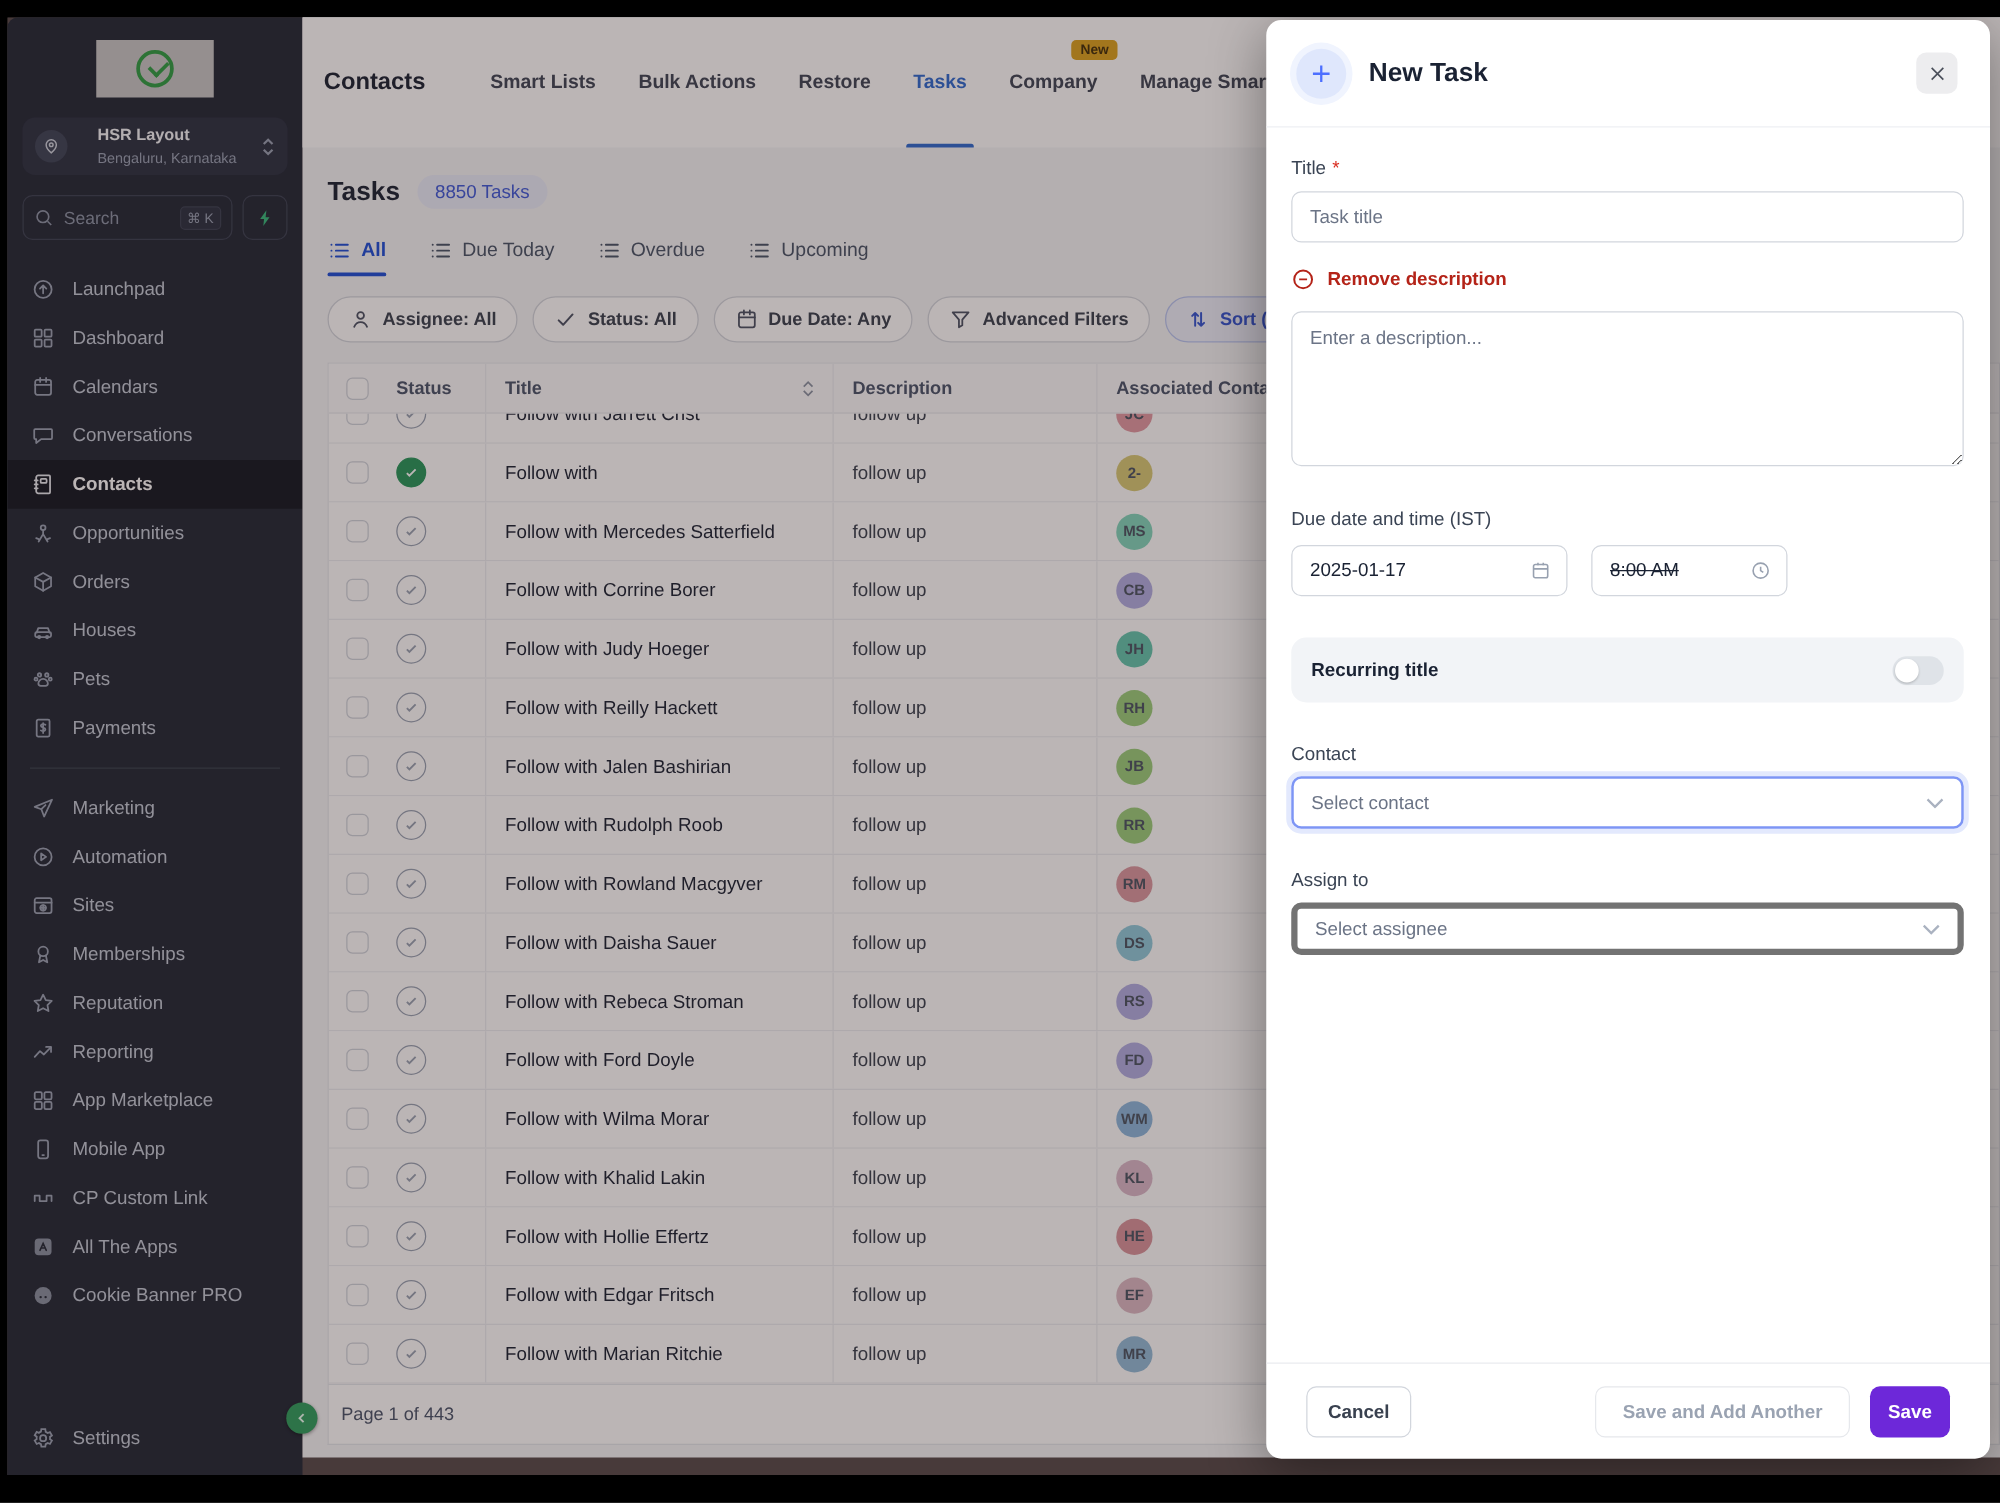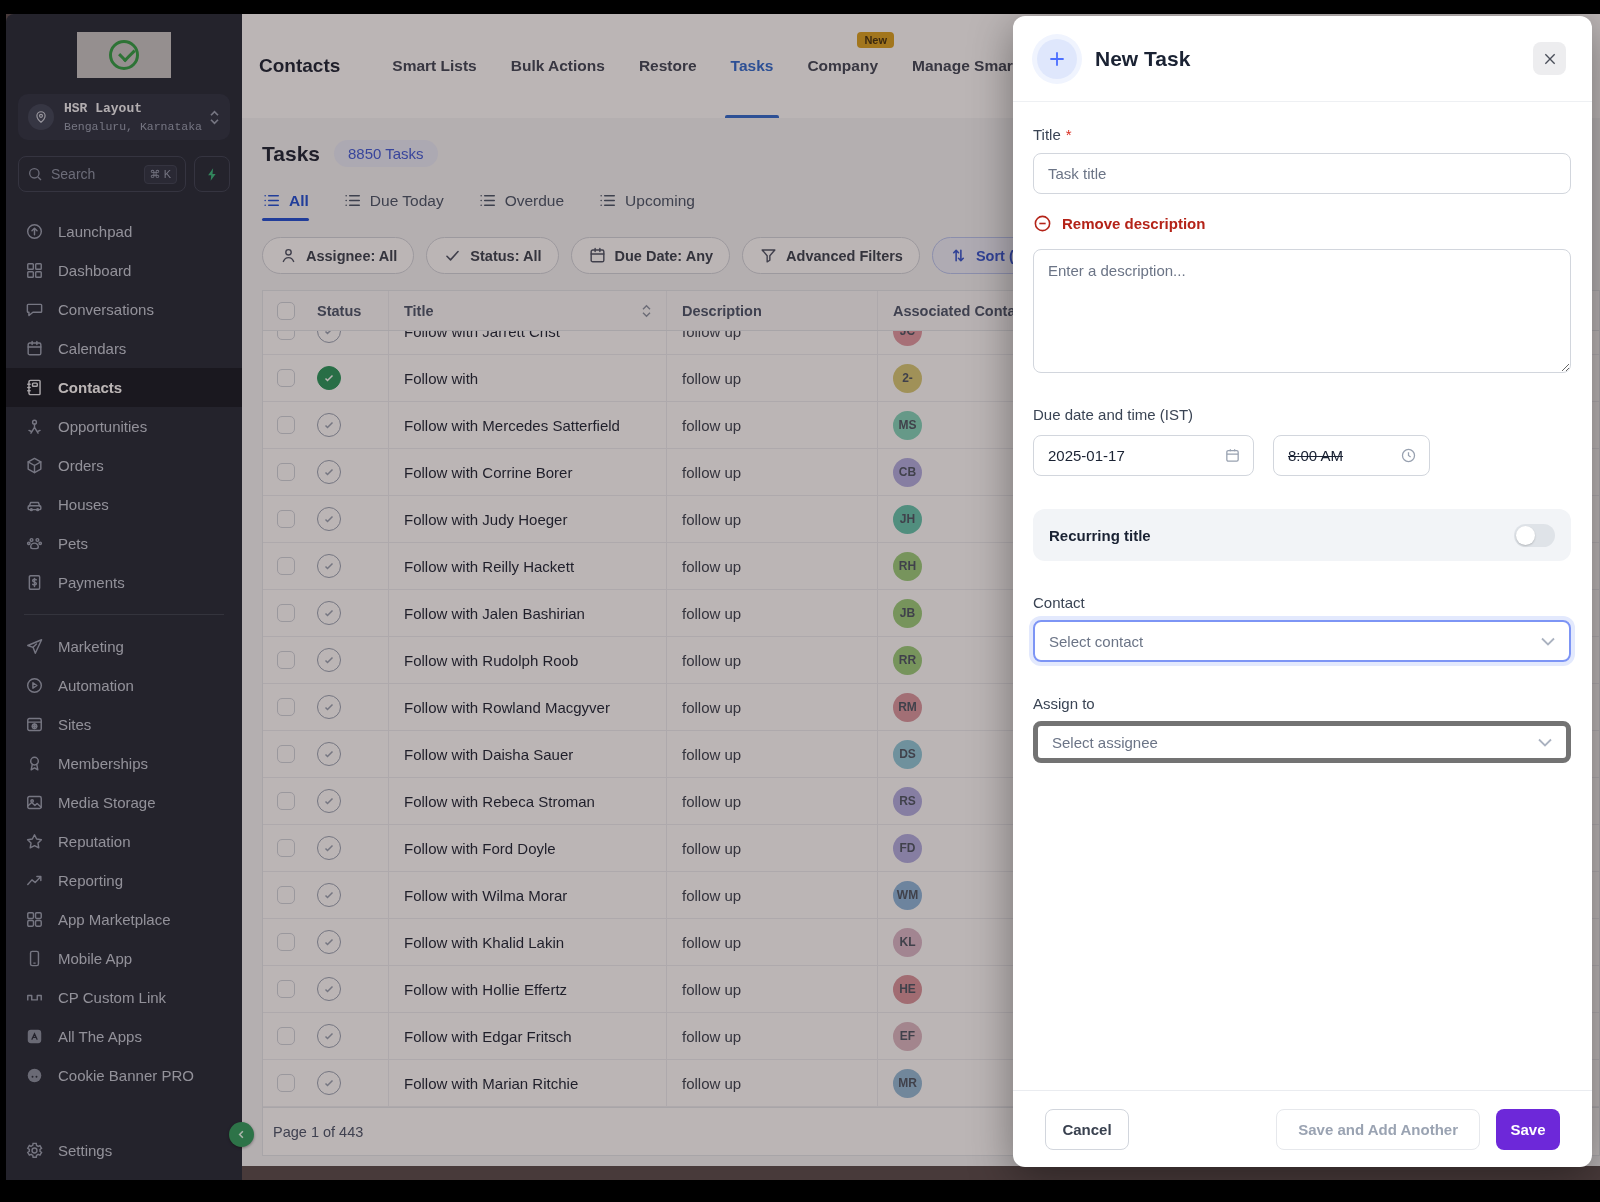--- a/index.html
+++ b/index.html
@@ -8,21 +8,21 @@
   .stage { position:relative; width:1600px; height:1202px; background:#000; overflow:hidden; }
   .app { position:absolute; left:6px; top:14px; width:1594px; height:1166px; background:#564a4b; }
 
   
   .sidebar { position:absolute; left:0; top:0; width:236px; height:1166px; background:#212836; display:flex; flex-direction:column; overflow:hidden; border-top-left-radius:8px; }
   .logo-box { width:94px; height:46px; background:#c7c7c7; margin:18px auto 0; display:flex; align-items:center; justify-content:center; }
   .logo-check { width:30px; height:30px; border:3px solid #2f9e44; border-radius:50%; position:relative; }
   .logo-check::after { content:""; position:absolute; left:6px; top:4px; width:12px; height:7px; border-left:3px solid #2f9e44; border-bottom:3px solid #2f9e44; transform:rotate(-45deg) translateY(2px); }
   .loc-switcher { margin:16px 12px 0; height:46px; background:#2a3142; border-radius:10px; display:flex; align-items:center; padding:0 10px; cursor:pointer; }
   .loc-pin { width:26px; height:26px; border-radius:50%; background:#3c4457; color:#cdd3de; display:flex; align-items:center; justify-content:center; flex:none; }
-  .loc-meta { margin-left:10px; flex:1; min-width:0;font-family:Liberation Mono, monospace; }
+  .loc-meta { margin-left:24px; flex:1; min-width:0; }
   .loc-name { color:#f3f5f8; font-size:13px; font-weight:700; line-height:16px; }
   .loc-sub { color:#98a1b3; font-size:11.5px; line-height:14px; white-space:nowrap; }
   .loc-chev { color:#98a1b3; display:flex; flex-direction:column; gap:1px; }
   .search-row { margin:16px 12px 0; display:flex; gap:8px; }
   .search-box { flex:1; height:36px; border:1px solid #3a4253; border-radius:8px; display:flex; align-items:center; padding:0 8px; color:#8b94a6; }
   .search-box .ph { font-size:14px; margin-left:8px; flex:1; }
   .kbd { font-size:11px; color:#98a1b3; border:1px solid #3a4253; background:#2a3142; border-radius:4px; padding:2px 5px; }
   .bolt-btn { width:36px; height:36px; border:1px solid #3a4253; border-radius:8px; display:flex; align-items:center; justify-content:center; color:#35b97c; cursor:pointer; }
   .nav { margin-top:20px; }
   .nav-item { height:39px; display:flex; align-items:center; padding:0 18px; color:#c3cad6; cursor:pointer; }
@@ -187,33 +187,33 @@
                 <rect x="13.5" y="3.5" width="7" height="7" rx="1"></rect>
                 <rect x="3.5" y="13.5" width="7" height="7" rx="1"></rect>
                 <rect x="13.5" y="13.5" width="7" height="7" rx="1"></rect>
               </svg>
             </span>
             <span class="lbl">Dashboard</span>
           </div>
           <div class="nav-item">
             <span class="ico">
               <svg width="19" height="19" viewBox="0 0 24 24" fill="none" stroke="currentColor" stroke-width="1.8" stroke-linecap="round" stroke-linejoin="round">
-                <path d="M4 5.5h16a1 1 0 0 1 1 1v8a1 1 0 0 1-1 1H10l-5 4v-4H4a1 1 0 0 1-1-1v-8a1 1 0 0 1 1-1z"></path>
-              </svg>
-            </span>
-            <span class="lbl">Conversations</span>
-          </div>
-          <div class="nav-item">
-            <span class="ico">
-              <svg width="19" height="19" viewBox="0 0 24 24" fill="none" stroke="currentColor" stroke-width="1.8" stroke-linecap="round" stroke-linejoin="round">
                 <rect x="4" y="5" width="16" height="15" rx="2"></rect>
                 <path d="M4 10h16M9 3v4M15 3v4"></path>
               </svg>
             </span>
             <span class="lbl">Calendars</span>
+          </div>
+          <div class="nav-item">
+            <span class="ico">
+              <svg width="19" height="19" viewBox="0 0 24 24" fill="none" stroke="currentColor" stroke-width="1.8" stroke-linecap="round" stroke-linejoin="round">
+                <path d="M4 5.5h16a1 1 0 0 1 1 1v8a1 1 0 0 1-1 1H10l-5 4v-4H4a1 1 0 0 1-1-1v-8a1 1 0 0 1 1-1z"></path>
+              </svg>
+            </span>
+            <span class="lbl">Conversations</span>
           </div>
           <div class="nav-item active">
             <span class="ico">
               <svg width="19" height="19" viewBox="0 0 24 24" fill="none" stroke="currentColor" stroke-width="1.8" stroke-linecap="round" stroke-linejoin="round">
                 <path d="M7 3h11a1 1 0 0 1 1 1v16a1 1 0 0 1-1 1H7a2 2 0 0 1-2-2V5a2 2 0 0 1 2-2z"></path>
                 <path d="M3.5 8h3M3.5 12h3M3.5 16h3"></path>
                 <rect x="9.5" y="6.5" width="6" height="4" rx="1"></rect>
               </svg>
             </span>
             <span class="lbl">Contacts</span>
@@ -302,30 +302,20 @@
             <span class="lbl">Sites</span>
           </div>
           <div class="nav-item">
             <span class="ico">
               <svg width="19" height="19" viewBox="0 0 24 24" fill="none" stroke="currentColor" stroke-width="1.8" stroke-linecap="round" stroke-linejoin="round">
                 <circle cx="12" cy="9" r="4.8"></circle>
                 <path d="M9.2 13l-1.4 7L12 17.6l4.2 2.4-1.4-7"></path>
               </svg>
             </span>
             <span class="lbl">Memberships</span>
-          </div>
-          <div class="nav-item">
-            <span class="ico">
-              <svg width="19" height="19" viewBox="0 0 24 24" fill="none" stroke="currentColor" stroke-width="1.8" stroke-linecap="round" stroke-linejoin="round">
-                <rect x="3.5" y="4.5" width="17" height="15" rx="2"></rect>
-                <circle cx="9" cy="10" r="1.5"></circle>
-                <path d="M3.5 16.5l5-4.5 4 3.8 2.8-2.6 5.2 4.8"></path>
-              </svg>
-            </span>
-            <span class="lbl">Media Storage</span>
           </div>
           <div class="nav-item">
             <span class="ico">
               <svg width="19" height="19" viewBox="0 0 24 24" fill="none" stroke="currentColor" stroke-width="1.8" stroke-linecap="round" stroke-linejoin="round">
                 <path d="M12 3.5l2.7 5.4 6 .9-4.3 4.2 1 6L12 17.2 6.6 20l1-6-4.3-4.2 6-.9L12 3.5z"></path>
               </svg>
             </span>
             <span class="lbl">Reputation</span>
           </div>
           <div class="nav-item">

